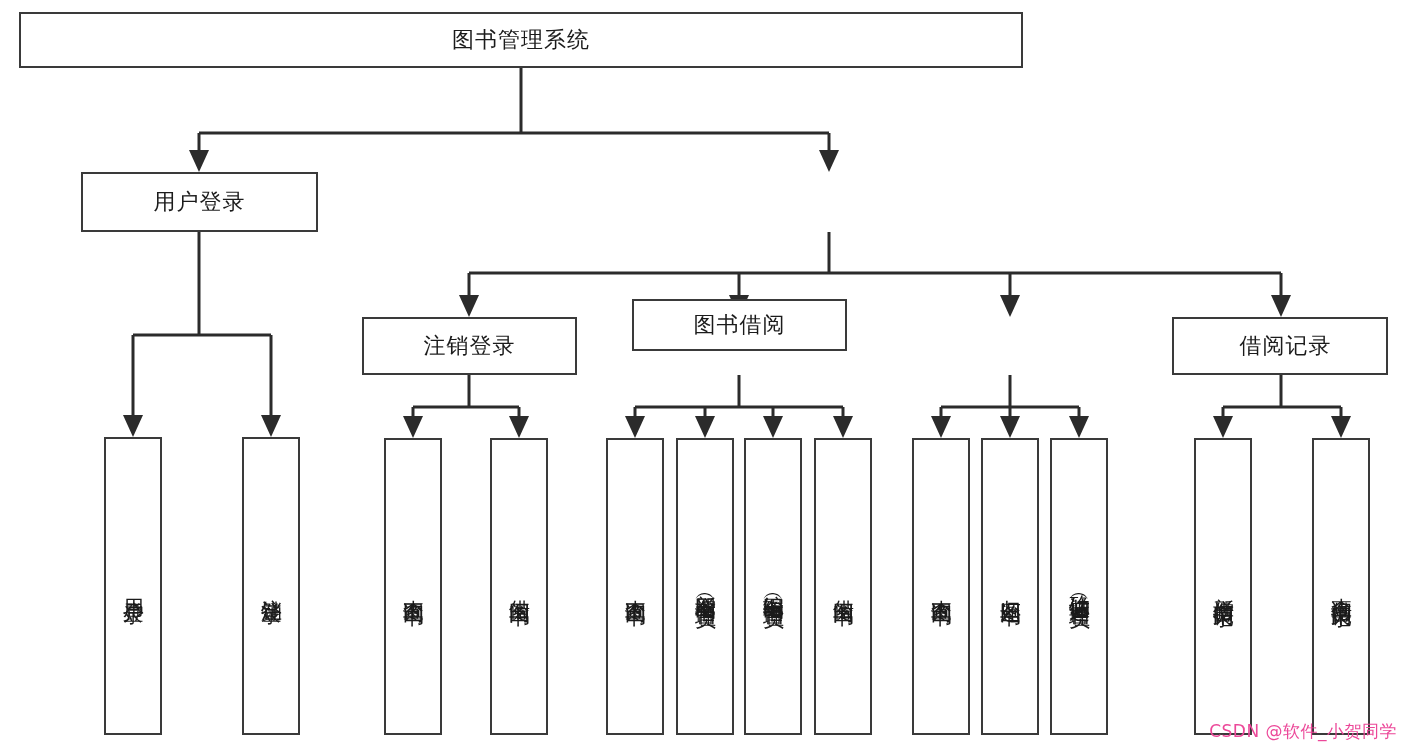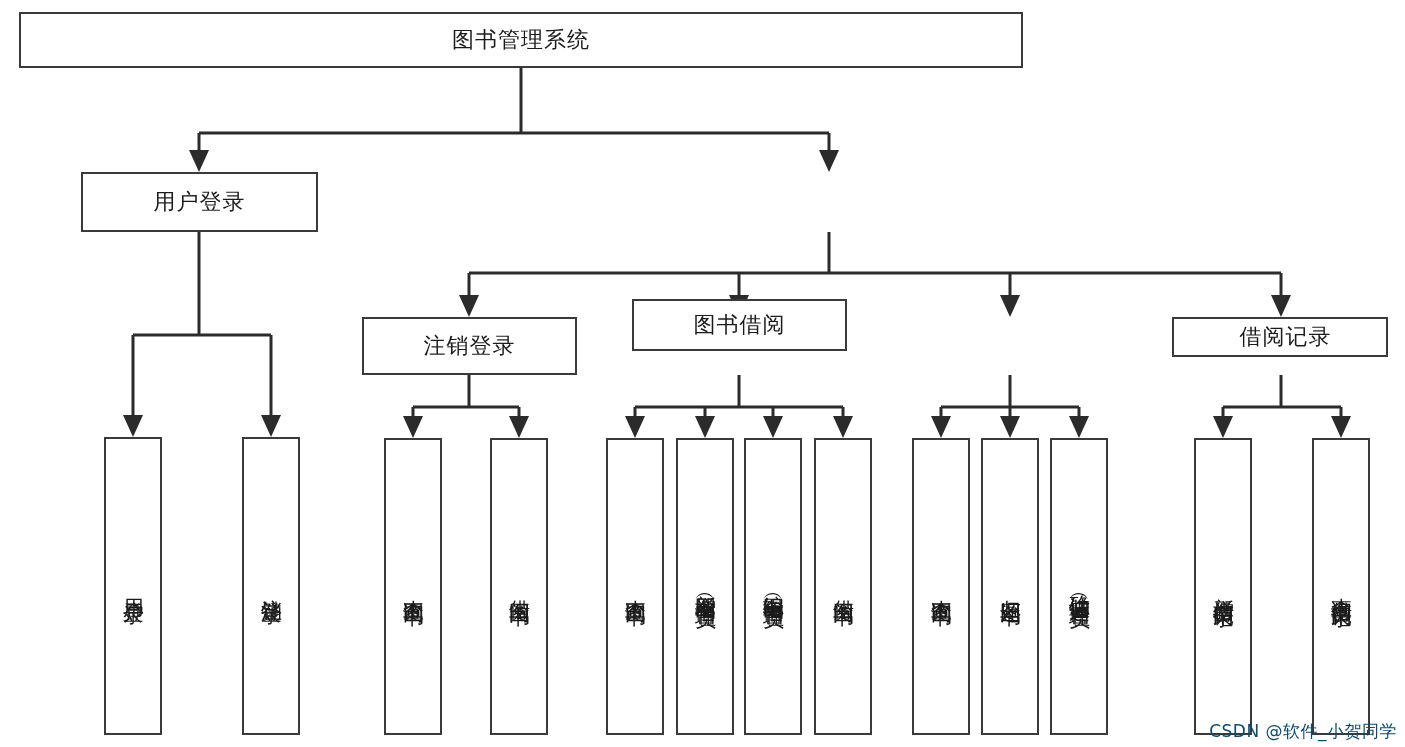--- a/index.html
+++ b/index.html
@@ -58,21 +58,21 @@
     writing-mode: vertical-rl;
     text-orientation: upright;
     max-height: 100%;
     white-space: normal;
   }
   #watermark {
     position: absolute;
     right: 8px;
     bottom: 4px;
     font-size: 17px;
-    color: #0c4a6e;
+    color: #ec4899;
     letter-spacing: 0.5px;
     z-index: 5;
     white-space: nowrap;
     font-family: "DejaVu Sans", "Liberation Sans", sans-serif;
   }
 </style>
 </head>
 <body>
 
 <div id="canvas">
@@ -156,21 +156,21 @@
   <div class="node h" style="left:81px; top:172px; width:237px; height:60px;">
     <span class="lbl">用户登录</span>
   </div>
 
   <div class="node h" style="left:362px; top:317px; width:215px; height:58px;">
     <span class="lbl">注销登录</span>
   </div>
   <div class="node h" style="left:632px; top:299px; width:215px; height:52px;">
     <span class="lbl">图书借阅</span>
   </div>
-  <div class="node h" style="left:1172px; top:317px; width:216px; height:40px;padding-left:11px;">
+  <div class="node h" style="left:1172px; top:317px; width:216px; height:58px;padding-left:11px;">
     <span class="lbl">借阅记录</span>
   </div>
 
   <div class="node v" style="left:104px; top:437px; width:58px; height:298px;">
     <span class="lbl">用户登录</span>
   </div>
   <div class="node v" style="left:242px; top:437px; width:58px; height:298px;">
     <span class="lbl">注销登录</span>
   </div>
 

